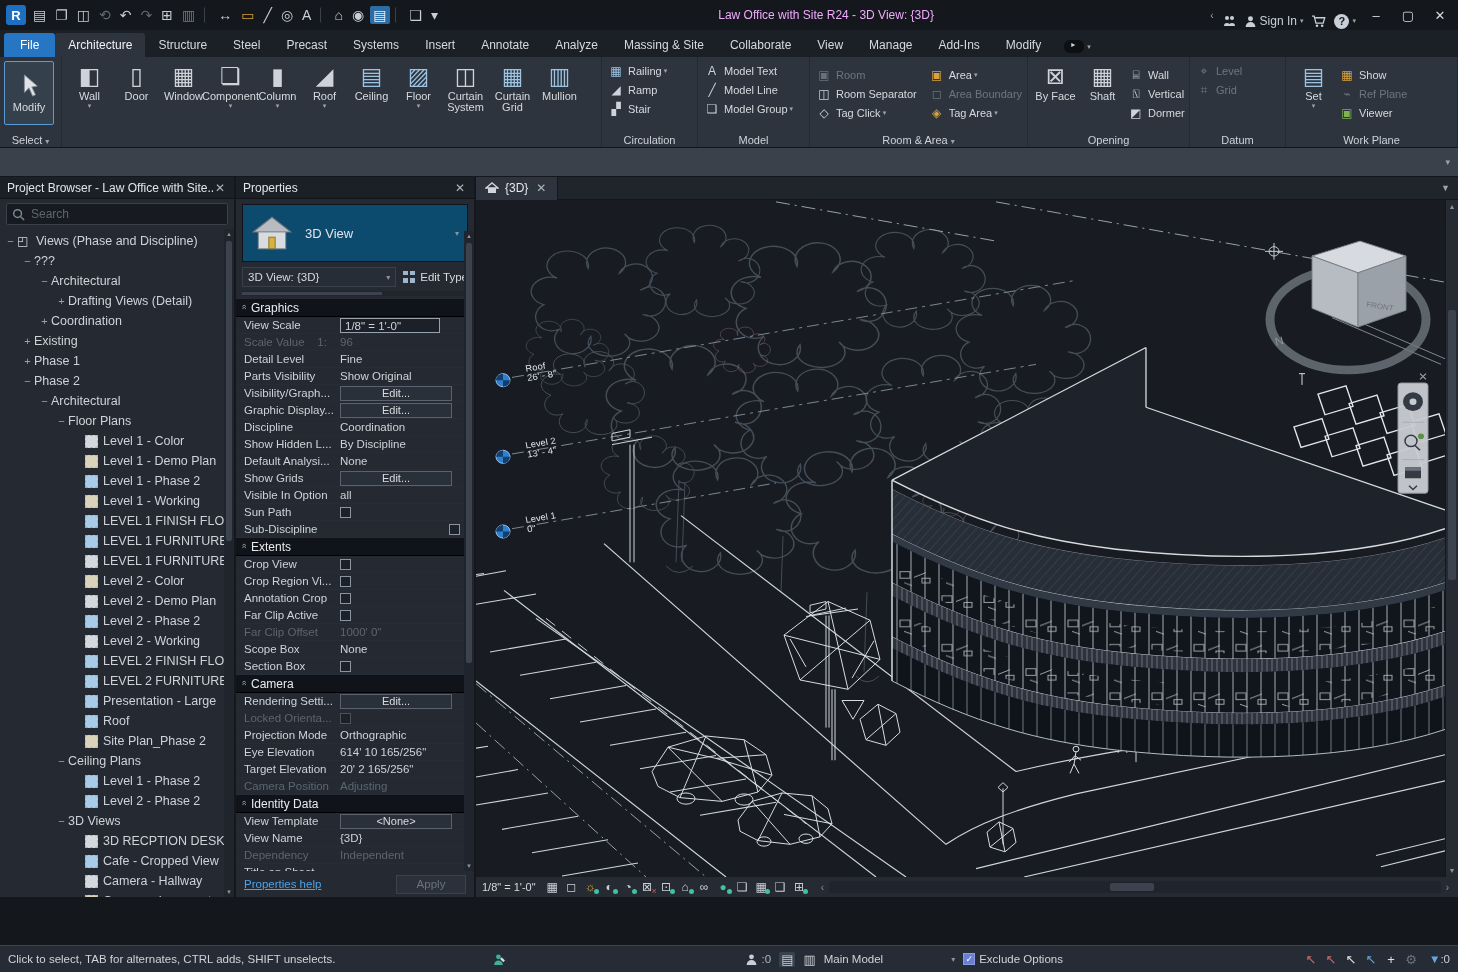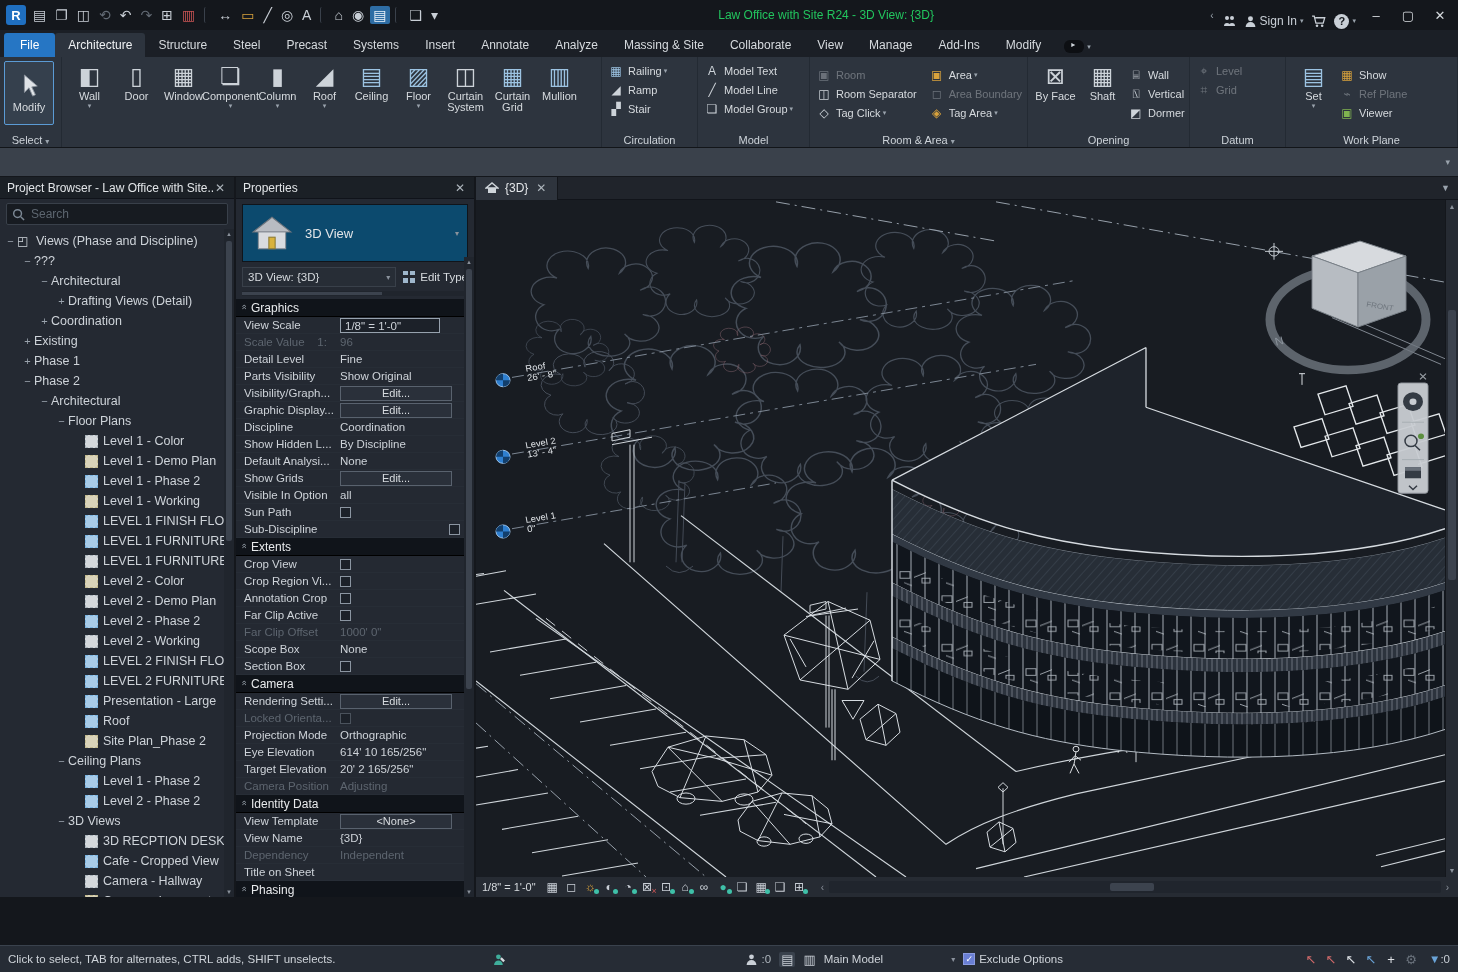--- a/index.html
+++ b/index.html
@@ -12,21 +12,21 @@
   .qat { display:flex; align-items:center; gap:2px; }
   .rlogo { width:20px; height:20px; background:#1f6fc0; color:#fff; border-radius:3px;
     font-weight:bold; font-size:13px; display:flex; align-items:center; justify-content:center; margin-right:4px; }
   .qbtn { display:flex; align-items:center; padding:1px 3px; color:#c9cfd6; font-size:14px; line-height:16px; border-radius:2px; }
   .qbtn .qarr { font-size:7px; color:#9aa3ad; margin-left:1px; }
   .qbtn[data-tone="dim"] { color:#636b75; }
   .qbtn[data-tone="red"] { color:#c85454; }
   .qbtn[data-tone="amber"] { color:#d8a23c; }
   .qbtn[data-tone="sep"] { width:6px; height:16px; border-left:1px solid #3a414b; margin:0 3px; padding:0; }
   .qbtn[data-active="true"] { background:#2e6da4; color:#eaf2fa; }
-  .title-text { flex:1; text-align:center; color:#22c55e; font-size:12px; }
+  .title-text { flex:1; text-align:center; color:#f0abfc; font-size:12px; }
   .tb-right { display:flex; align-items:center; gap:8px; color:#c9cfd6; }
   .tb-ico { display:flex; align-items:center; gap:3px;margin-top:12px; }
   .helpdot { width:15px; height:15px; border-radius:50%; background:#c9cfd6; color:#14171c;
     font-size:11px; font-weight:bold; display:flex; align-items:center; justify-content:center; }
   .winbtn { width:24px; text-align:center; font-size:13px; color:#d6dade; }
 
   
   .tabrow { height:27px; background:#1b1f26; display:flex; align-items:flex-end; padding:0 4px; flex:0 0 auto; }
   .tab { padding:5px 13px; color:#d6dade; font-size:12px; white-space:nowrap; }
   .tab-file { background:#2676c4; color:#fff; border-radius:3px 3px 0 0; padding:5px 16px; }
@@ -1139,20 +1139,24 @@
             <span class="plabel">Phasing</span>
 
           </div>
         </div>
       <div style="position:relative; height:0;">
         <div class="vscroll-mini" style="position:absolute; right:0; bottom:0; height:640px; top:auto;">
           <div class="sarrow">▲</div>
           <div class="sthumb" style="top:12px; height:420px;"></div>
           <div class="sarrow" style="position:absolute;bottom:0;left:0;right:0;">▼</div>
         </div>
+      </div>
+      <div class="propfoot">
+        <span class="helplink">Properties help</span>
+        <span class="applybtn">Apply</span>
       </div>
     </div>
 
     <div class="canvascol">
       <div class="viewtabs">
         <div class="viewtab">
           <svg width="14" height="12" viewBox="0 0 14 12">
             <polygon points="1,6 7,1 13,6" fill="none" stroke="#cfd5da" stroke-width="1.4"></polygon>
             <rect x="3" y="6" width="8" height="5" fill="#cfd5da"></rect>
           </svg>

